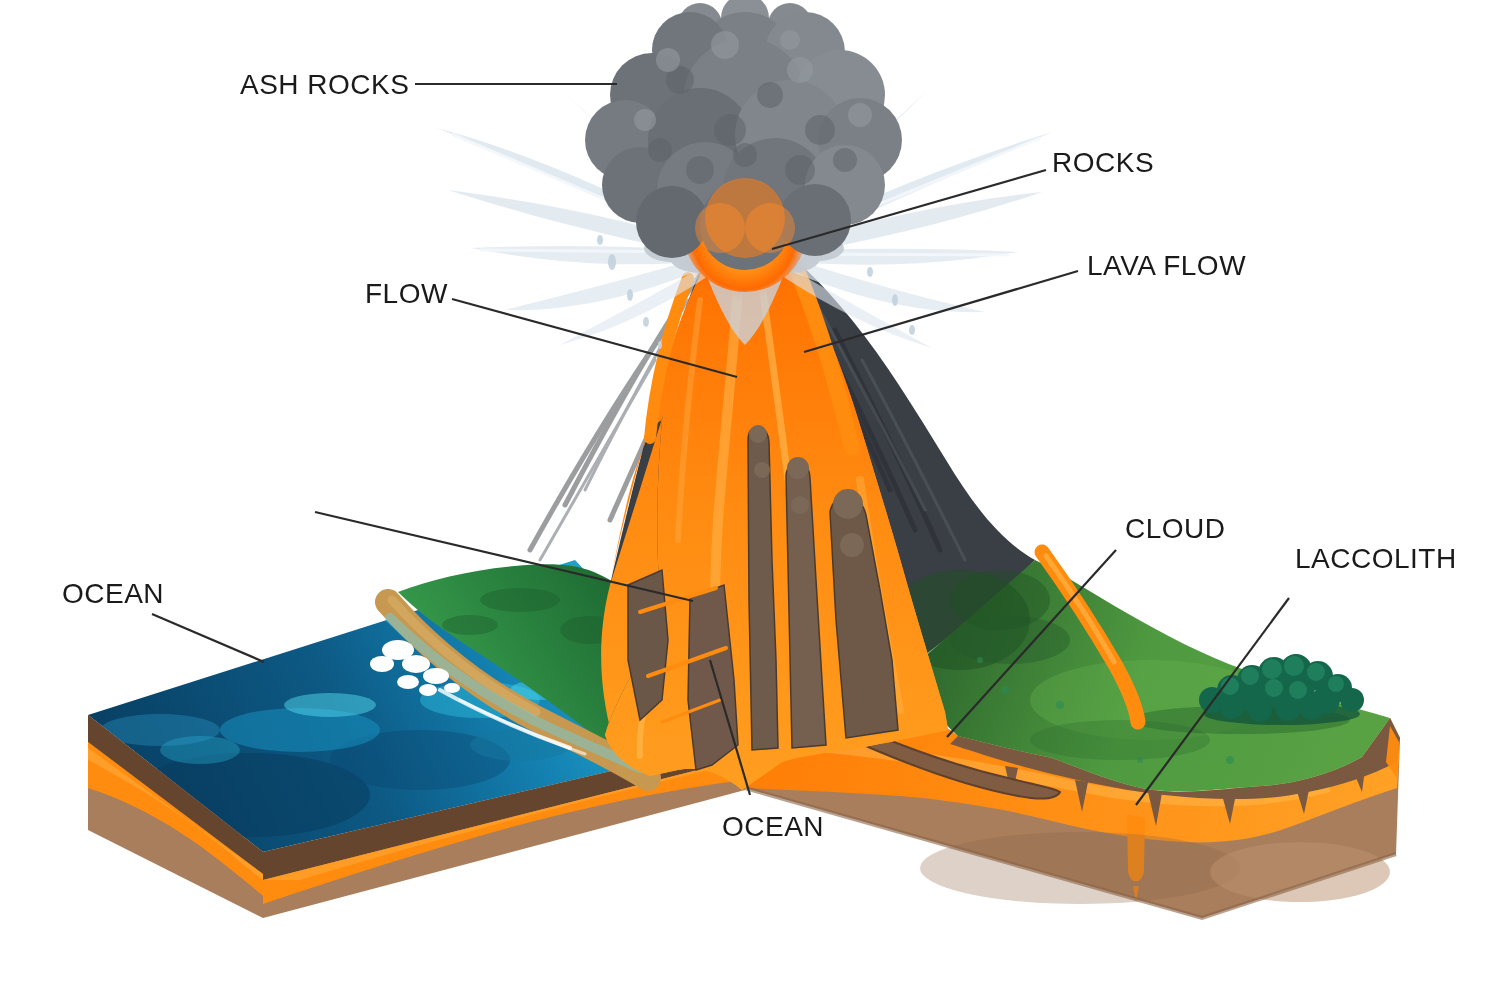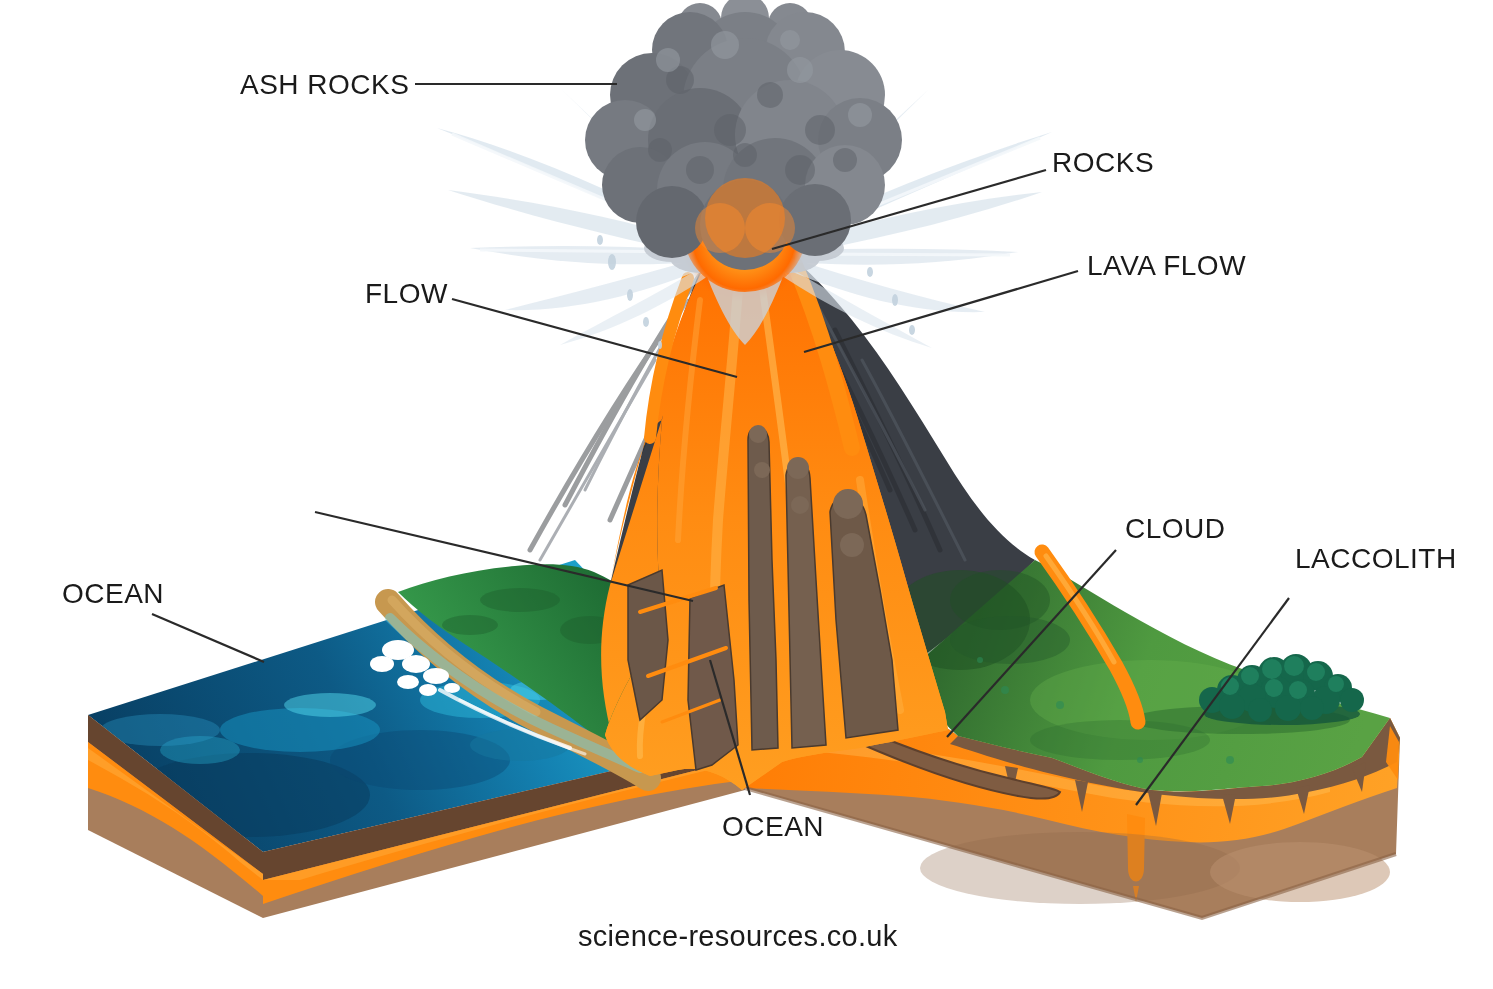--- a/index.html
+++ b/index.html
@@ -426,15 +426,14 @@
 </svg>
 
 <div class="lbl" style="left:240px;top:70px">ASH ROCKS</div>
 <div class="lbl" style="left:1052px;top:148px">ROCKS</div>
 <div class="lbl" style="left:1087px;top:251px">LAVA FLOW</div>
 <div class="lbl" style="left:365px;top:279px">FLOW</div>
 <div class="lbl" style="left:1125px;top:514px">CLOUD</div>
 <div class="lbl" style="left:1295px;top:544px">LACCOLITH</div>
 <div class="lbl" style="left:62px;top:579px">OCEAN</div>
 <div class="lbl" style="left:722px;top:812px">OCEAN</div>
-<div class="watermark" style="left:578px;top:920px">science-resources.co.uk</div>
 
 </div>
 
 </body></html>

